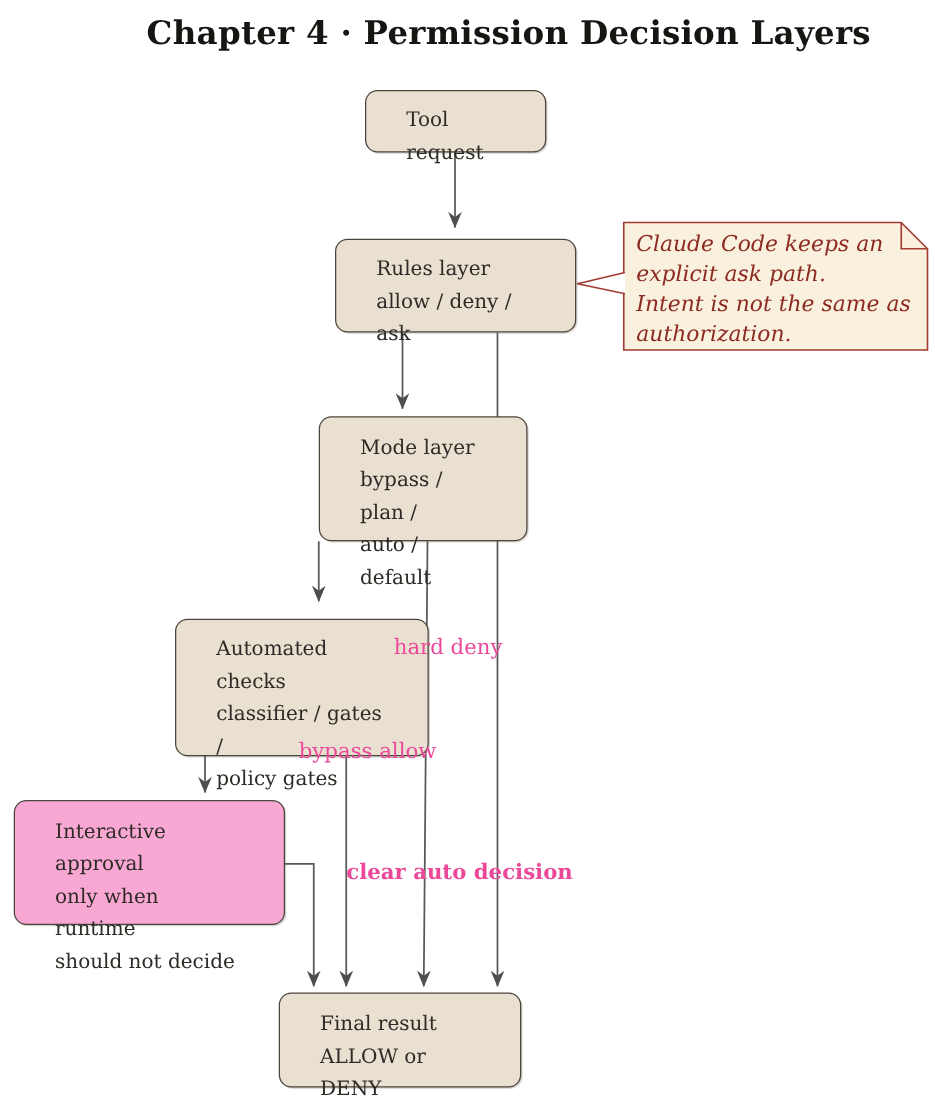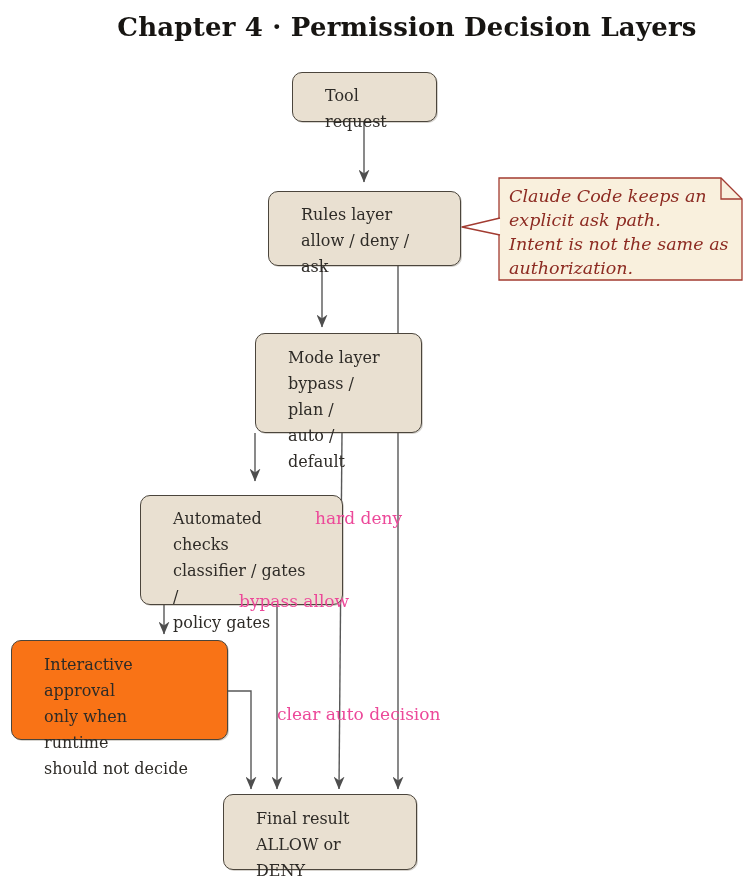--- a/index.html
+++ b/index.html
@@ -17,29 +17,29 @@
   .node {
     position:absolute; box-sizing:border-box;
     background:#e9e0d1; border:1.4px solid #4b453c; border-radius:10px;
     color:#2e2b27; font-size:16px; line-height:26px; padding:11px 32px;
     box-shadow:1px 1px 0 rgba(90,80,60,0.25);
   }
   .node-tool        { left:292px; top:72px;  width:145px; height:50px;  padding-top:10px; }
   .node-rules       { left:268px; top:191px; width:193px; height:75px;  padding-top:10px; }
   .node-mode        { left:211px; top:333px; width:167px; height:100px;margin-left:44px; }
   .node-checks      { left:100px; top:495px; width:203px; height:110px;  padding-top:10px;margin-left:40px; }
-  .node-interactive { left:11px;  top:640px; width:217px; height:100px; background:#f97316; }
+  .node-interactive { left:11px;  top:640px; width:217px; height:100px; background:#f9a8d4; }
   .node-final       { left:223px; top:794px; width:194px; height:76px;  padding-top:11px; }
   .edge-label {
     position:absolute; color:#ec4899; font-size:17px; line-height:21px;
     white-space:nowrap;
   }
   .lbl-hard-deny   { left:315px; top:508px; }
   .lbl-bypass      { left:239px; top:591px; }
-  .lbl-clear-auto  { left:277px; top:704px; }
+  .lbl-clear-auto  { left:277px; top:688px;font-weight:bold; }
   .note-text {
     position:absolute; left:509px; top:184px; width:228px;
     color:#8d2b22; font-size:17.5px; line-height:24px;font-style:italic;
   }
 </style>
 </head>
 <body>
 
 <div class="canvas">
 

